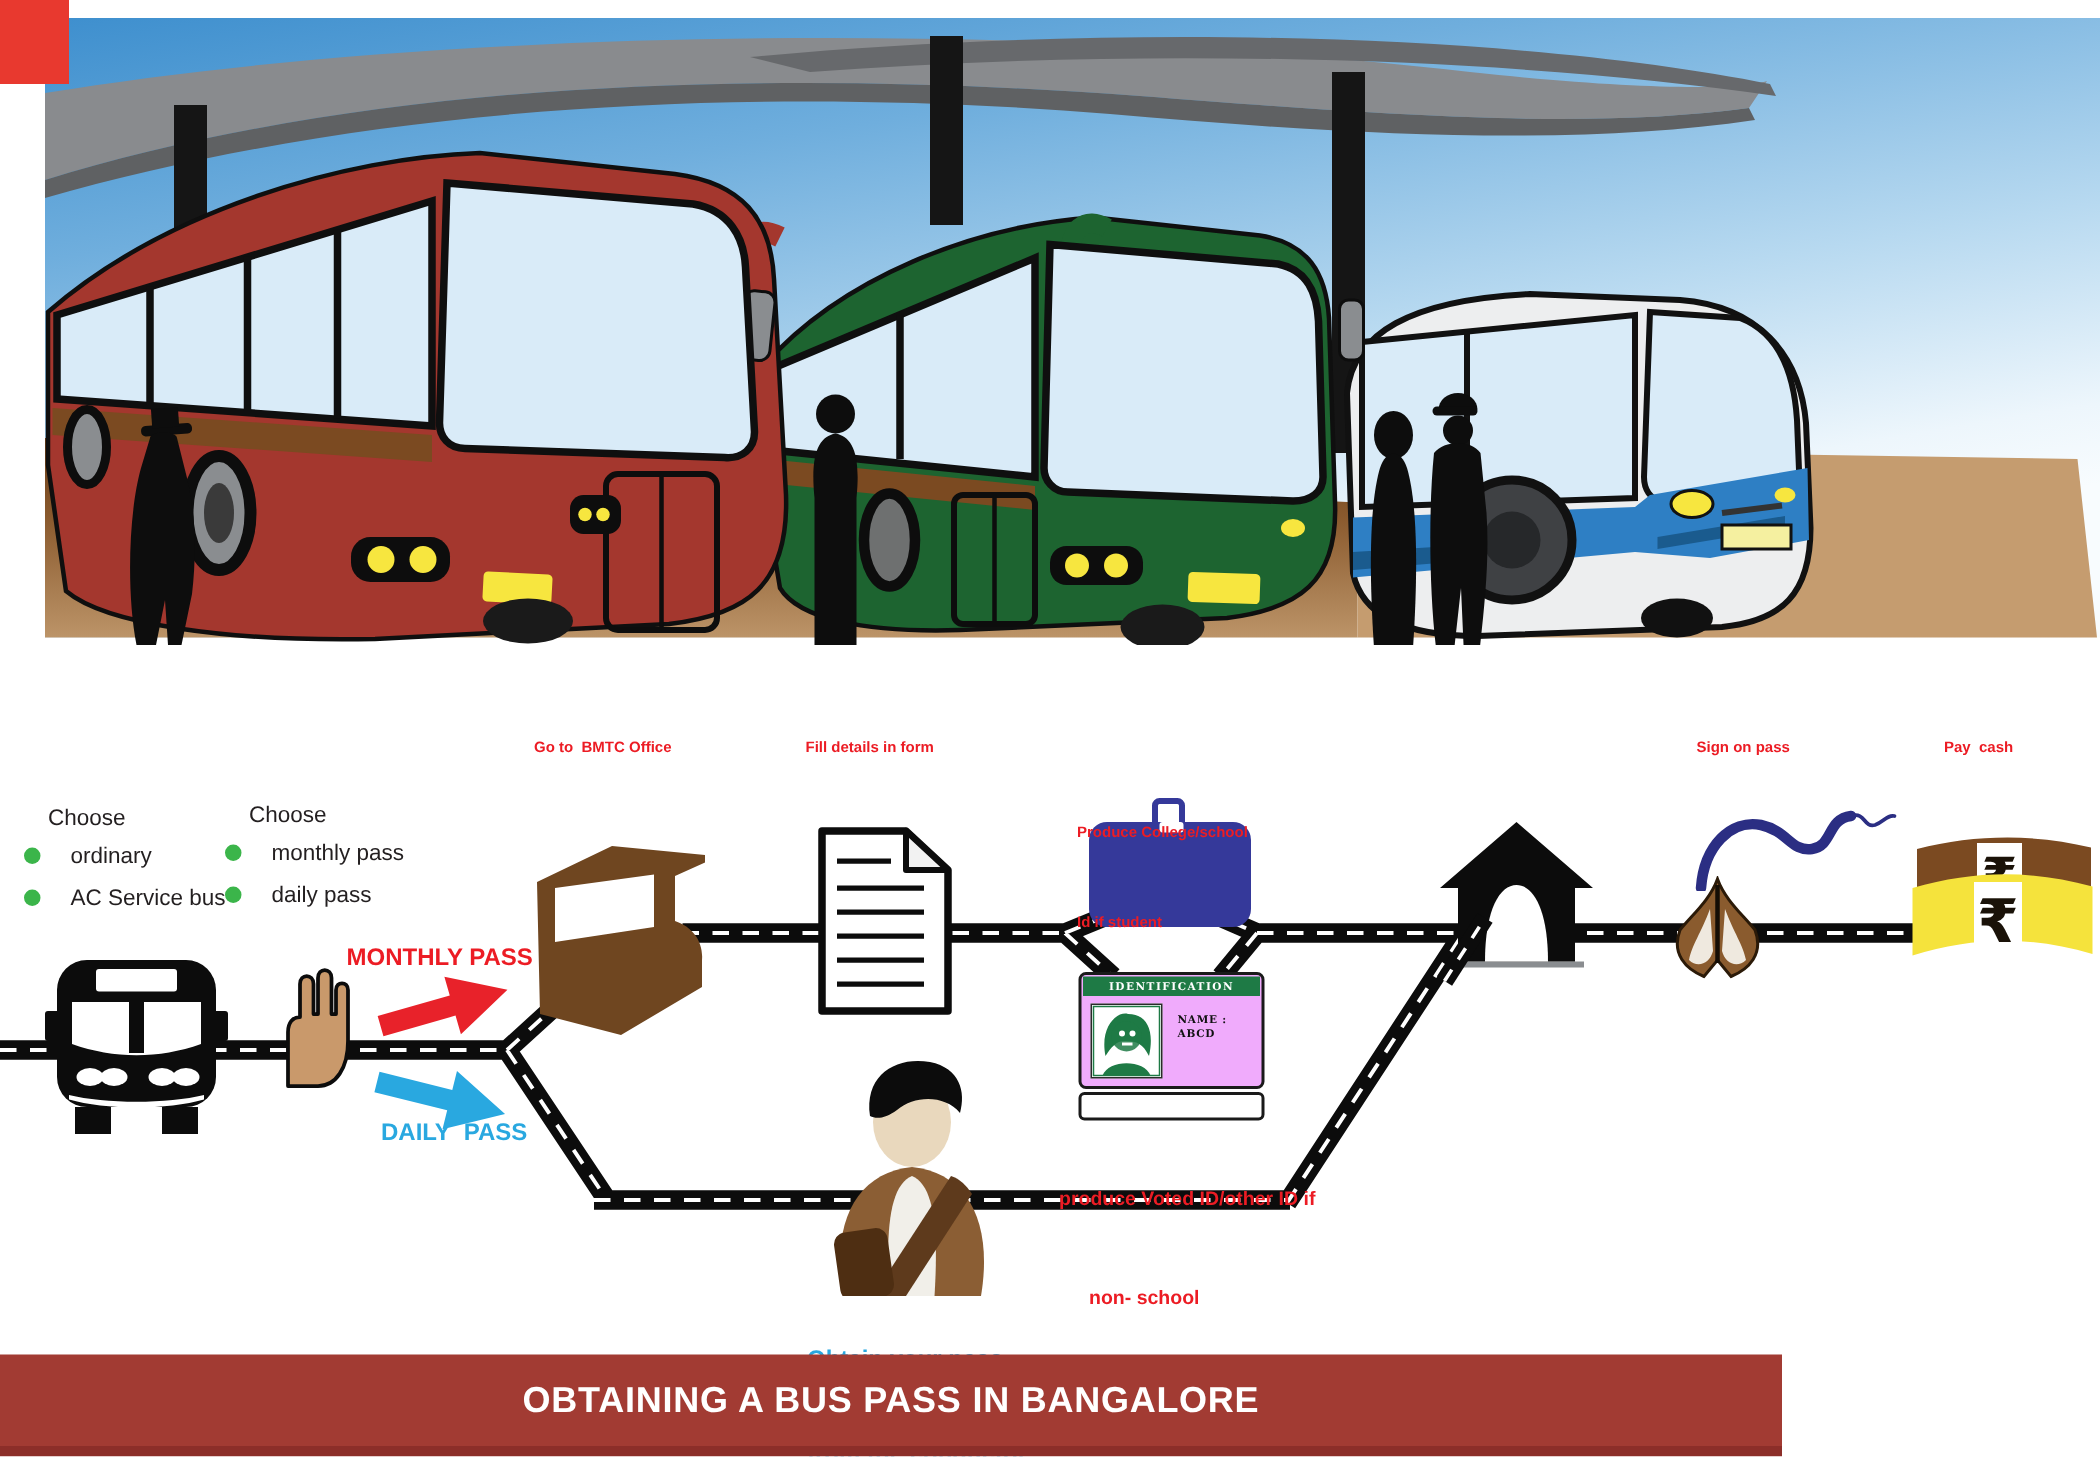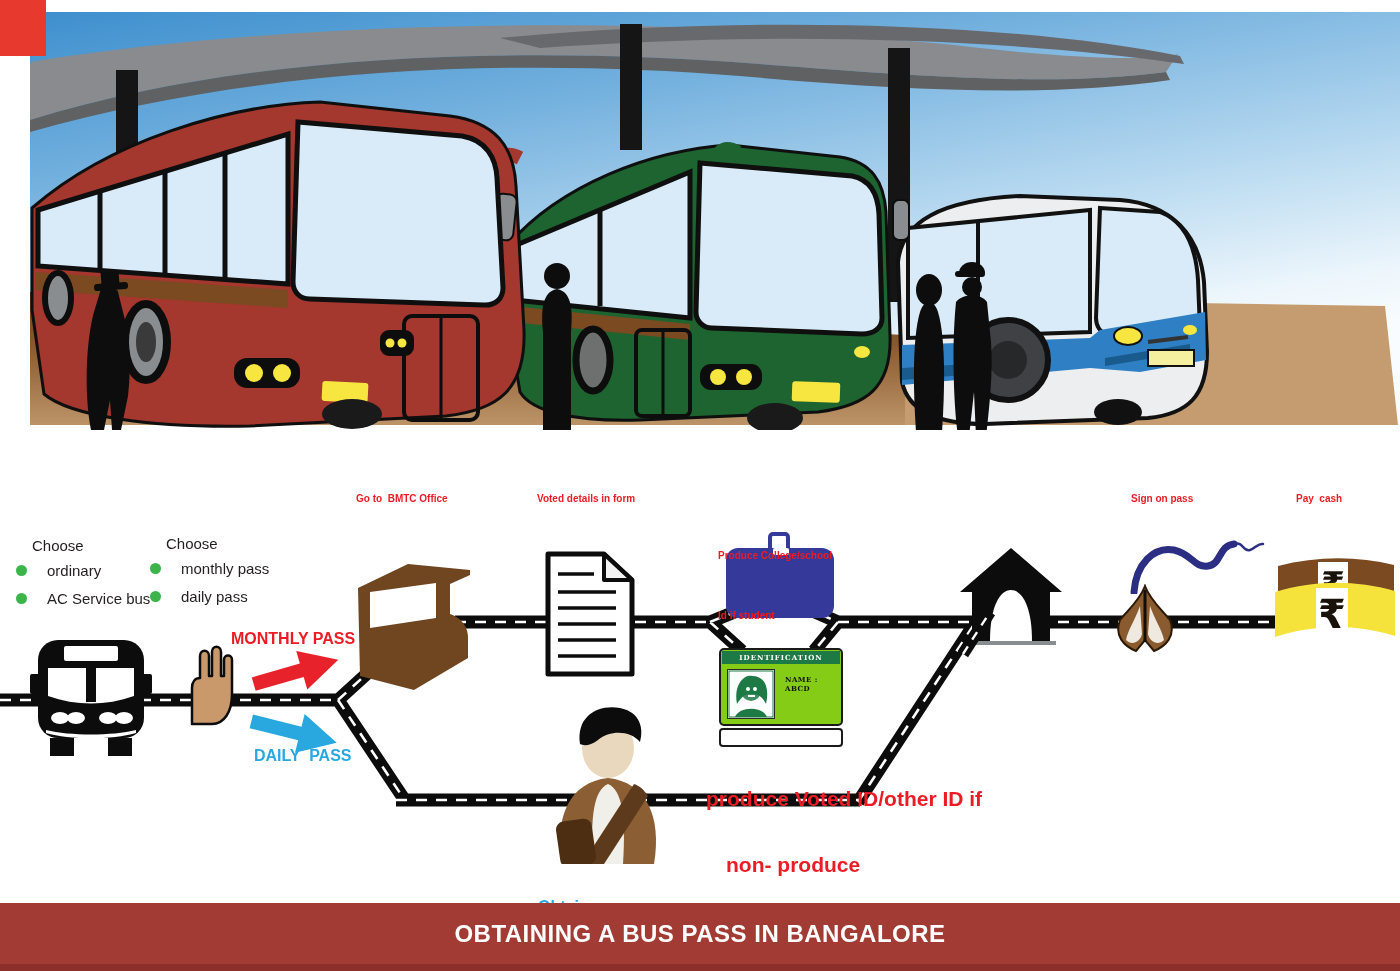--- a/index.html
+++ b/index.html
@@ -3,37 +3,37 @@
 <meta charset="utf-8">
 <style>
   html,body{margin:0;padding:0;background:#fff;}
   .stage{position:relative;width:1400px;height:971px;background:#fff;overflow:hidden;
          font-family:"Liberation Sans",sans-serif;}
   .abs{position:absolute;}
   svg{display:block;}
   .lbl{position:absolute;font-weight:700;font-size:10px;line-height:20px;
        color:#EC1C24;white-space:pre-wrap;}
   .lbl.blue{color:#29A8E0;}
-  .lbl.big{font-size:21px;line-height:22px;}
+  .lbl.big{font-size:13px;line-height:22px;}
   .lbl.med{font-size:16px;line-height:21px;}
   .choose{position:absolute;color:#231F20;font-size:15px;}
   .choose .t{margin-left:16px;}
   .opt{display:flex;align-items:center;gap:20px;margin-top:8px;}
   .dot{width:11px;height:11px;border-radius:50%;background:#3BB54A;flex:0 0 auto;}
   .idcard{position:absolute;left:719px;top:648px;width:124px;}
-  .idcard .main{border:2px solid #1a1a1a;border-radius:5px;background:#84cc16;overflow:hidden;}
+  .idcard .main{border:2px solid #1a1a1a;border-radius:5px;background:#f0abfc;overflow:hidden;}
   .idcard .hdr{background:#1E7A45;height:13px;margin:1px;display:flex;align-items:center;
                justify-content:center;color:#fff;font-size:7px;font-weight:700;letter-spacing:1px;
                font-family:"DejaVu Serif",serif;}
   .idcard .bodyrow{display:flex;padding:4px 8px 5px 6px;}
   .idcard .photo{width:46px;height:48px;border:1px solid #2a2a2a;background:#fff;}
   .idcard .nm{font-size:7px;font-weight:700;letter-spacing:.5px;margin:6px 0 0 10px;
               font-family:"DejaVu Serif",serif;color:#111;}
   .idcard .foot{border:2px solid #1a1a1a;border-radius:4px;background:#fff;height:15px;margin-top:2px;}
-  .banner{position:absolute;left:0;top:903px;width:1400px;height:68px;background:#A23B33;
+  .banner{position:absolute;left:0;top:903px;width:1188px;height:68px;background:#A23B33;
           display:flex;align-items:center;justify-content:center;}
   .banner .strip{position:absolute;left:0;bottom:0;width:100%;height:7px;background:#8C2E29;}
   .banner .txt{color:#fff;font-size:24px;font-weight:700;letter-spacing:.5px;position:relative;top:-3px;}
 </style>
 </head>
 <body>
 
 <div class="stage">
 
   <svg class="abs" style="left:0;top:0" width="1400" height="430" viewBox="0 0 1400 430">
@@ -290,34 +290,34 @@
     <div class="opt" style="margin-top:11px">
       <span class="dot"></span>
       <span>daily pass</span>
     </div>
   </div>
 
   <div class="lbl med" style="left:231px;top:628px">MONTHLY PASS</div>
   <div class="lbl med blue" style="left:254px;top:745px">DAILY  PASS</div>
 
   <div class="lbl" style="left:356px;top:489px">Go to  BMTC Office</div>
-  <div class="lbl" style="left:537px;top:489px">Voted details in form</div>
+  <div class="lbl" style="left:537px;top:489px">Fill details in form</div>
 
   <div class="lbl" style="left:718px;top:506px">
     <div>Produce College/school</div>
     <div>Id if student</div>
   </div>
 
 
   <div class="lbl" style="left:1131px;top:489px">Sign on pass</div>
   <div class="lbl" style="left:1296px;top:489px">Pay  cash</div>
 
   <div class="lbl big" style="left:706px;top:744px">
     <div>produce Voted ID/other ID if</div>
-    <div style="margin-left:20px">non- produce</div>
+    <div style="margin-left:20px">non- school</div>
   </div>
 
   <div class="lbl med blue" style="left:538px;top:854px">
     <div>Obtain your pass</div>
     <div>from the conductor</div>
   </div>
 
   <div class="banner">
     <div class="txt">OBTAINING A BUS PASS IN BANGALORE</div>
     <div class="strip"></div>

